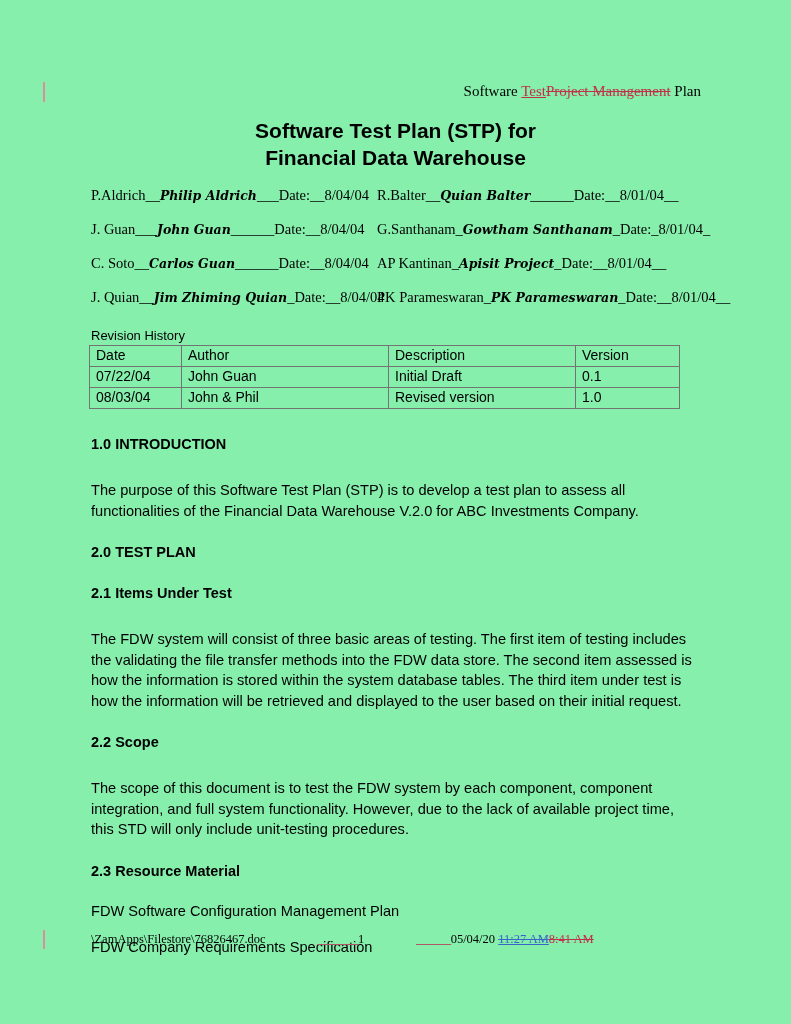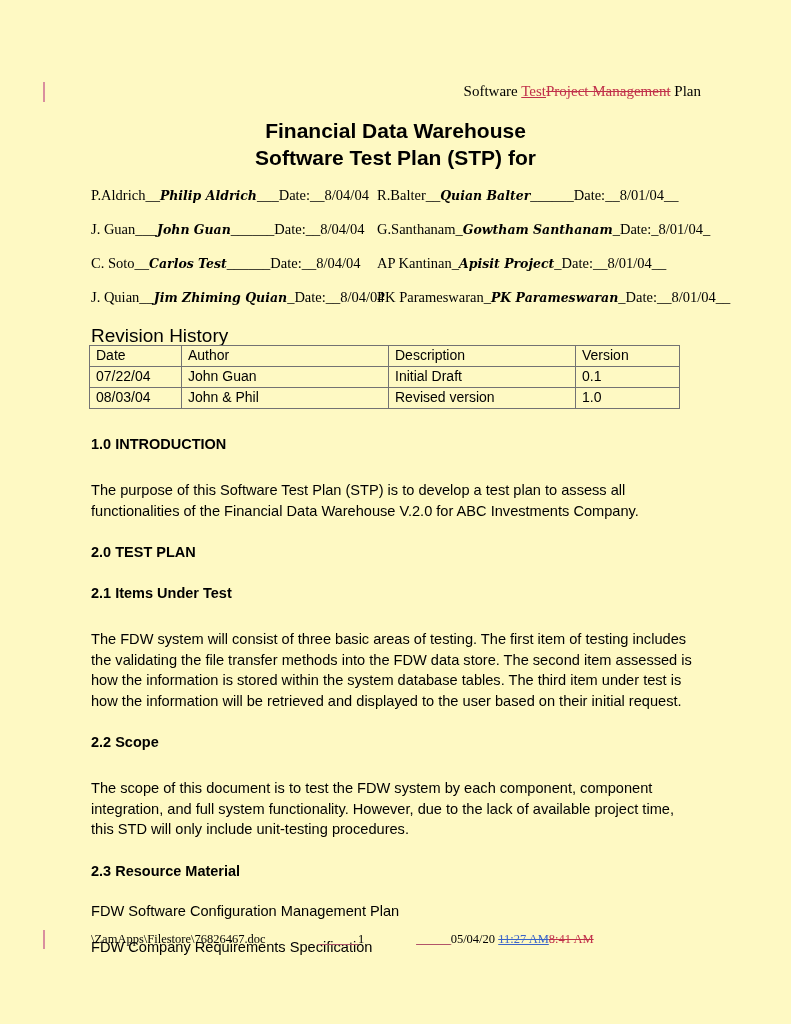--- a/index.html
+++ b/index.html
@@ -12,21 +12,21 @@
     height: 1024px;
     position: relative;
     font-family: "Liberation Sans", sans-serif;
     color: #000000;
     overflow: hidden;
   }
 
   .page {
     position: absolute;
     inset: 0;
-    background: #fef9c3;
+    background: #86efac;
   }
 
   
   .change-bar {
     position: absolute;
     left: 43px;
     width: 2px;
     background: #d98f9e;
   }
   .change-bar.header-bar { top: 82px; height: 20px; }
@@ -90,21 +90,21 @@
     font-style: italic;
     font-size: 12.5px;
     font-weight: bold;
   }
 
   
   .rev-label {
     position: absolute;
     top: 327px;
     left: 91px;
-    font-size: 19px;
+    font-size: 13px;
     line-height: 18px;
   }
   .rev-table {
     position: absolute;
     top: 345px;
     left: 89px;
     width: 562px;
     border-collapse: collapse;
     table-layout: fixed;
     font-size: 14px;
@@ -190,38 +190,38 @@
 <body>
 
 <div class="page">
 
   <div class="change-bar header-bar"></div>
   <div class="change-bar footer-bar"></div>
 
   <div class="doc-header"><span>Software </span><span class="ins">Test</span><span class="del">Project Management</span><span> Plan</span></div>
 
   <div class="doc-title">
+    <div>Software Test Plan (STP) for</div>
     <div>Financial Data Warehouse</div>
-    <div>Software Test Plan (STP) for</div>
   </div>
 
   <div class="signatures">
 
     <div class="sig-row">
       <div class="sig-cell left"><span>P.Aldrich</span><span>__</span><span class="sig-name-script">Philip Aldrich</span><span>___</span><span>Date:</span><span>__</span><span>8/04/04</span><span></span></div>
       <div class="sig-cell right"><span>R.Balter</span><span>__</span><span class="sig-name-script">Quian Balter</span><span>______</span><span>Date:</span><span>__</span><span>8/01/04</span><span>__</span></div>
     </div>
 
     <div class="sig-row">
       <div class="sig-cell left"><span>J. Guan</span><span>___</span><span class="sig-name-script">John Guan</span><span>______</span><span>Date:</span><span>__</span><span>8/04/04</span><span></span></div>
       <div class="sig-cell right"><span>G.Santhanam</span><span>_</span><span class="sig-name-script">Gowtham Santhanam</span><span>_</span><span>Date:</span><span>_</span><span>8/01/04</span><span>_</span></div>
     </div>
 
     <div class="sig-row">
-      <div class="sig-cell left"><span>C. Soto</span><span>__</span><span class="sig-name-script">Carlos Test</span><span>______</span><span>Date:</span><span>__</span><span>8/04/04</span><span></span></div>
+      <div class="sig-cell left"><span>C. Soto</span><span>__</span><span class="sig-name-script">Carlos Guan</span><span>______</span><span>Date:</span><span>__</span><span>8/04/04</span><span></span></div>
       <div class="sig-cell right"><span>AP Kantinan</span><span>_</span><span class="sig-name-script">Apisit Project</span><span>_</span><span>Date:</span><span>__</span><span>8/01/04</span><span>__</span></div>
     </div>
 
     <div class="sig-row">
       <div class="sig-cell left"><span>J. Quian</span><span>__</span><span class="sig-name-script">Jim Zhiming Quian</span><span>_</span><span>Date:</span><span>__</span><span>8/04/04</span><span></span></div>
       <div class="sig-cell right"><span>PK Parameswaran</span><span>_</span><span class="sig-name-script">PK Parameswaran</span><span>_</span><span>Date:</span><span>__</span><span>8/01/04</span><span>__</span></div>
     </div>
 
   </div>
 

